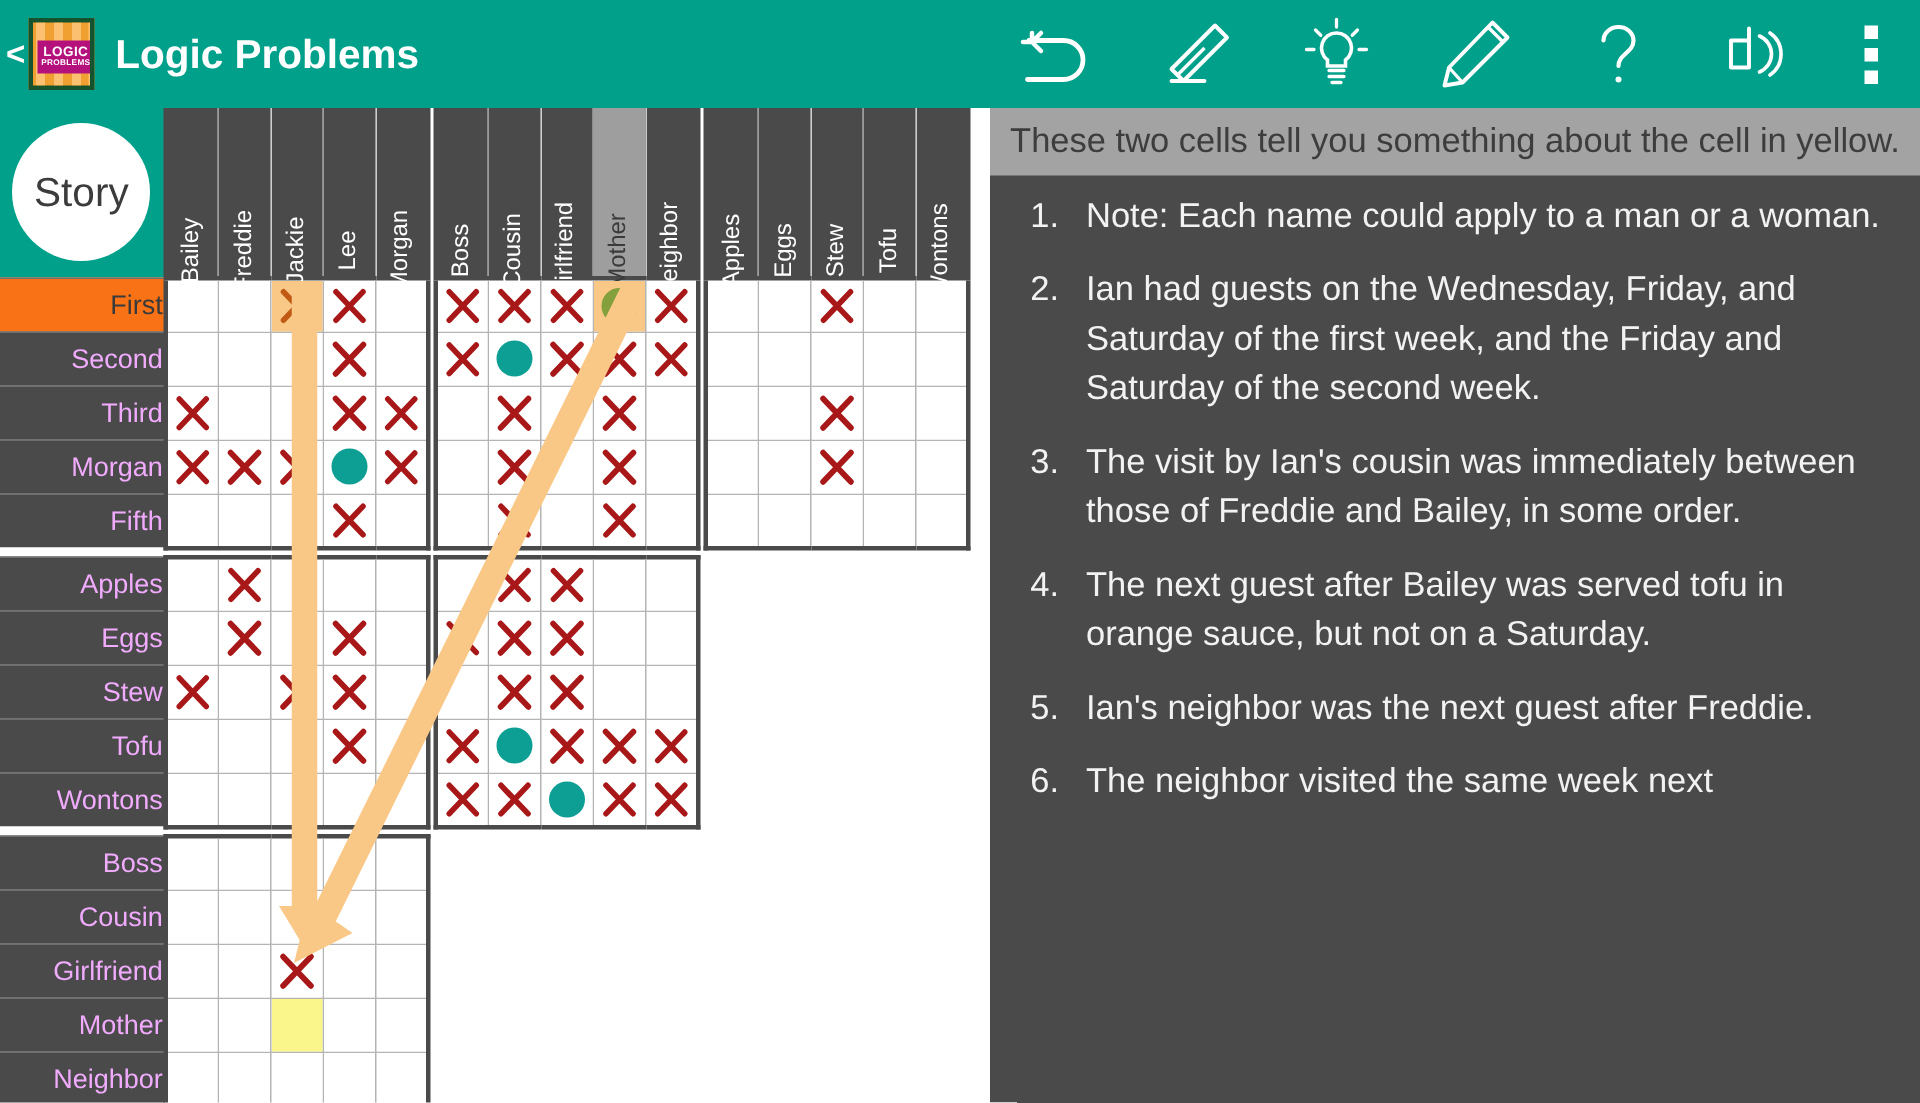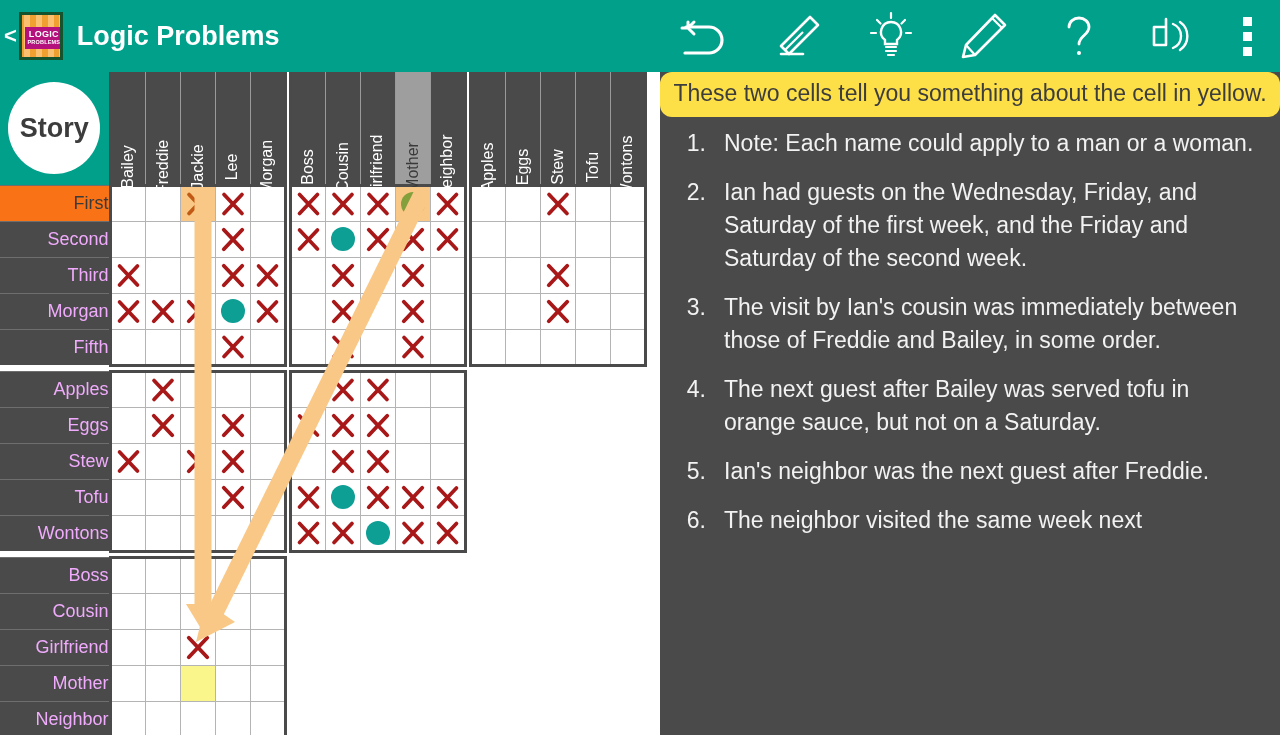--- a/index.html
+++ b/index.html
@@ -55,21 +55,21 @@
   
   #gridpanel {
     position:absolute; left:0; top:72px; width:660px; height:663px;
     background:#ffffff;
   }
   #gridtable { border-collapse:collapse; table-layout:fixed; }
   #gridtable td { padding:0; }
 
   .corner {
     width:110px; height:113px; background:#00a08a;
-    vertical-align:middle; font-weight:bold;
+    vertical-align:middle; 
   }
   .corner .bubble {
     width:92px; height:92px; border-radius:50%;
     background:#ffffff; margin:0 auto;
     display:flex; align-items:center; justify-content:center;
     font-size:27px; color:#3c3c3c;
   }
 
   .chead {
     width:35px; height:113px; background:#4a4a4a;
@@ -122,24 +122,23 @@
     position:absolute; left:0; top:0; width:660px; height:663px;
     pointer-events:none;
   }
 
   
   #cluepanel {
     position:absolute; left:660px; top:72px; width:620px; height:663px;
     background:#4a4a4a; overflow:hidden;
   }
   #clue-banner {
-    background:#fde047; color:#3d3d3d;
+    background:#a3a3a3; color:#3d3d3d;
     font-size:23px; line-height:31px; text-align:center;
     padding:6px 8px 8px 8px;
-    border-radius:12px;
   }
   #clue-list { padding:10px 18px 0 18px; list-style:none; }
   #clue-list li {
     display:flex; color:#f2f2f2; font-size:23px; line-height:33px;
     margin-bottom:16px;
   }
   #clue-list li .num { width:46px; flex:0 0 46px; text-align:right; padding-right:18px; }
   #clue-list li .txt { flex:1; }
 </style>
 </head>

